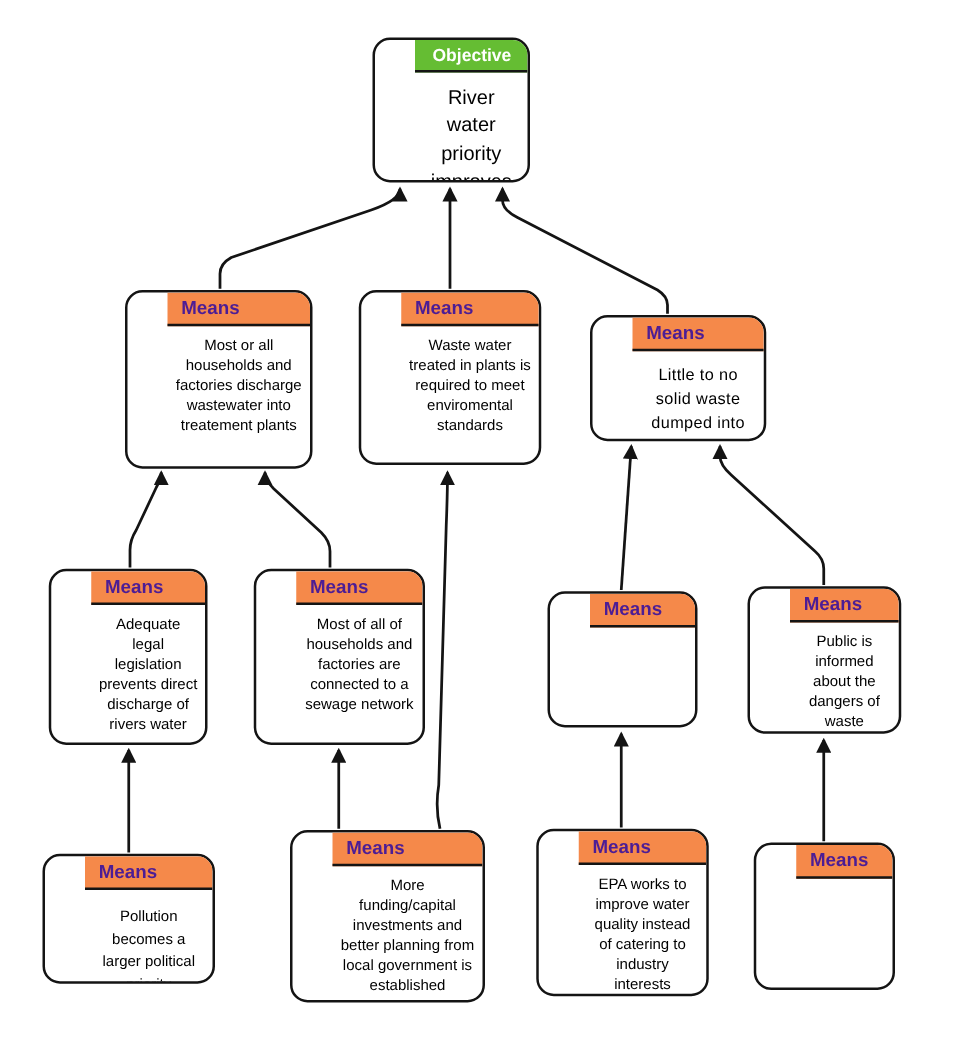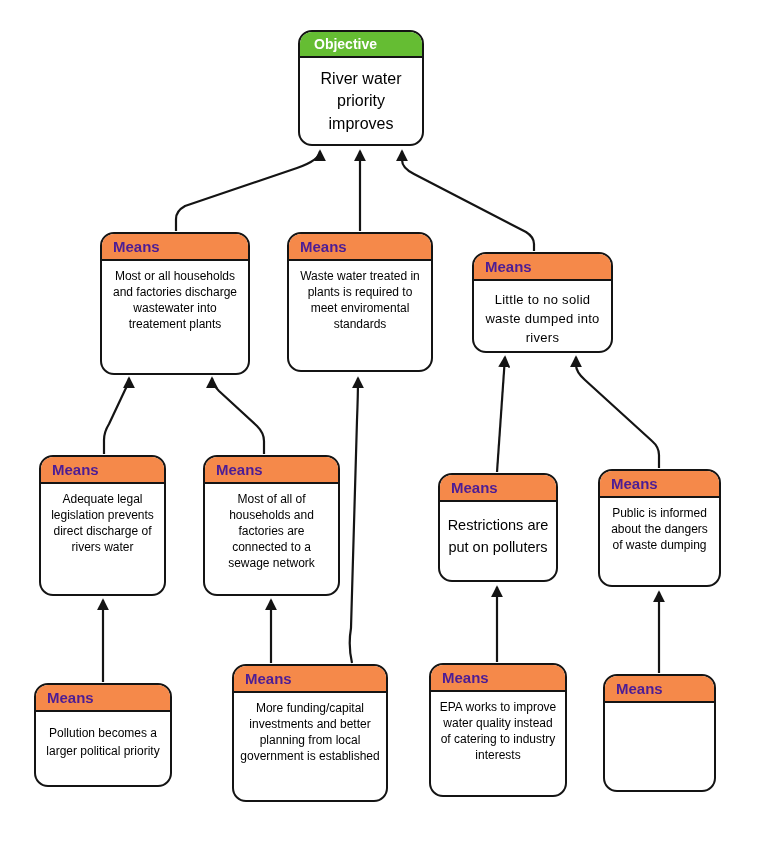--- a/index.html
+++ b/index.html
@@ -5,21 +5,21 @@
   html,body { margin:0; padding:0; background:#ffffff; }
   .canvas {
     position:relative; width:768px; height:846px;
     font-family:"Liberation Sans", sans-serif;
     background:#ffffff; overflow:hidden;
   }
   svg.edges { position:absolute; left:0; top:0; width:768px; height:846px; }
   .node {
     position:absolute; box-sizing:border-box;
     border:2.5px solid #141414; border-radius:14px;
-    background:#ffffff; overflow:hidden;
+    background:#ffffff; overflow:hidden;padding-left:32px;
   }
   .node-header {
     border-bottom:2.5px solid #141414;
     font-weight:bold; font-size:15px; color:#4c1d95;
     padding:4px 4px 4px 11px;
   }
   .header-green { background:#65BD33; color:#ffffff; font-size:14px; padding-left:14px; }
   .header-orange { background:#F5894A; }
   .node-body {
     padding:8px 6px 4px; text-align:center;
@@ -83,21 +83,20 @@
     <div class="node-body">Adequate legal legislation prevents direct discharge of rivers water</div>
   </div>
 
   <div class="node m5" style="left:203px; top:455px; width:137px; height:141px;">
     <div class="node-header header-orange">Means</div>
     <div class="node-body">Most of all of households and factories are connected to a sewage network</div>
   </div>
 
   <div class="node m6" style="left:438px; top:473px; width:120px; height:109px;">
     <div class="node-header header-orange">Means</div>
-    <div class="node-body">Restrictions are put on polluters</div>
   </div>
 
   <div class="node m7" style="left:598px; top:469px; width:123px; height:118px;">
     <div class="node-header header-orange">Means</div>
     <div class="node-body">Public is informed about the dangers of waste dumping</div>
   </div>
 
   <div class="node m8" style="left:34px; top:683px; width:138px; height:104px;">
     <div class="node-header header-orange">Means</div>
     <div class="node-body">Pollution becomes a larger political priority</div>

